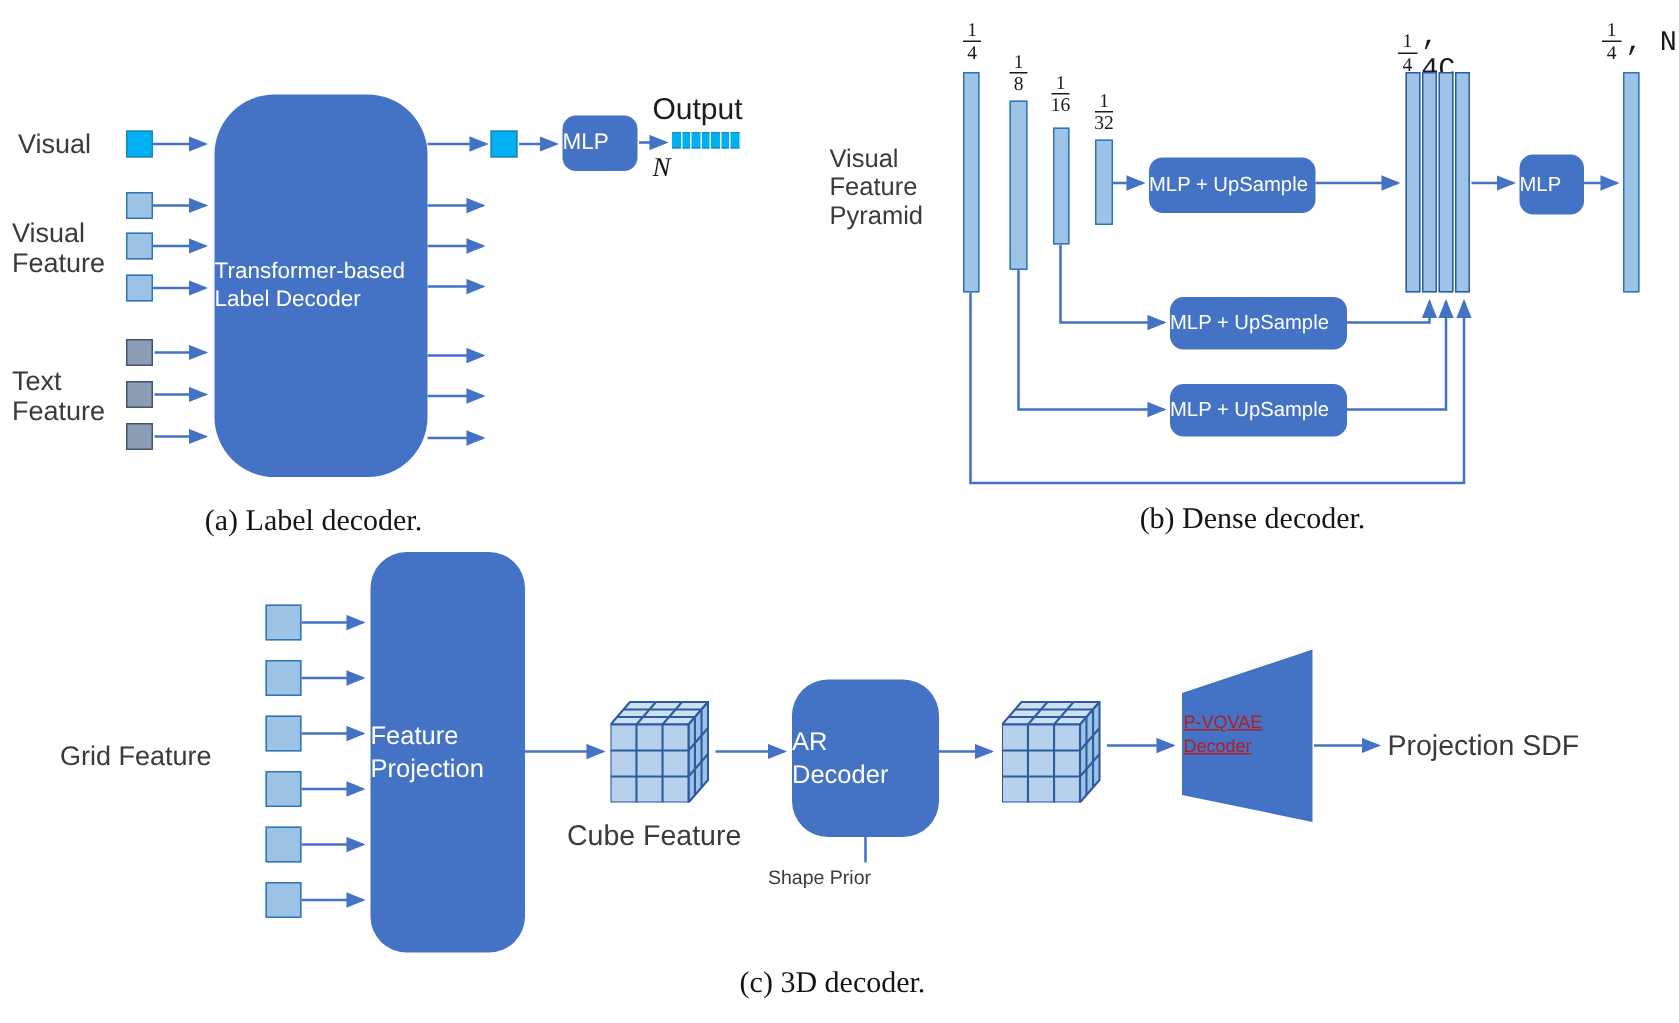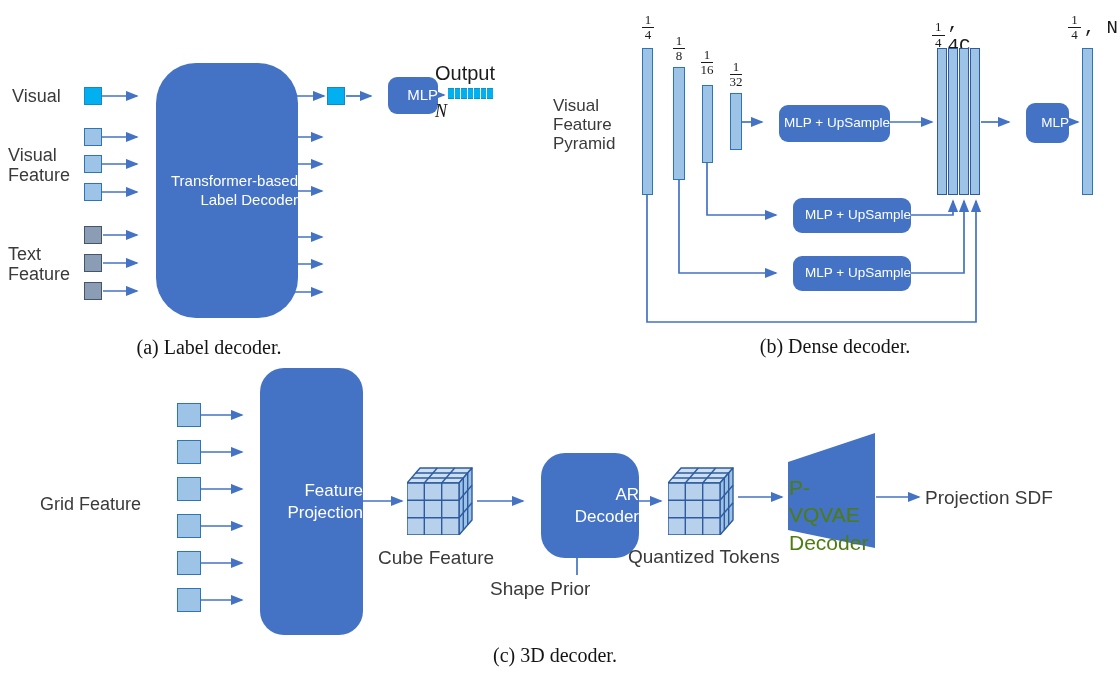--- a/index.html
+++ b/index.html
@@ -3,21 +3,21 @@
 <meta charset="utf-8">
 <style>
   html,body{margin:0;padding:0;background:#ffffff;}
   #fig{position:relative;width:1119px;height:682px;background:#ffffff;overflow:hidden;
        font-family:"Liberation Sans",sans-serif;color:#3a3a3a;}
   .abs{position:absolute;}
   svg.layer{position:absolute;left:0;top:0;width:1119px;height:682px;pointer-events:none;}
 
   
   .blk{position:absolute;background:#4472c4;color:#ffffff;display:flex;flex-direction:column;
-       align-items:flex-end;justify-content:center;text-align:center;line-height:1.25;margin-left:13px;}
+       align-items:flex-start;justify-content:center;text-align:center;line-height:1.25;}
   .blk.big{border-radius:40px;}
   .blk.med{border-radius:24px;}
   .blk.sm{border-radius:9px;}
 
   
   .sq{position:absolute;box-sizing:border-box;border:1.6px solid #2e75b6;background:#9dc3e6;}
   .sq.cyan{background:#00b0f0;border-color:#1b86c3;}
   .sq.gray{background:#8b9db5;border-color:#44546a;}
 
   
@@ -252,47 +252,46 @@
       <line x1="56.3" y1="12" x2="56.3" y2="64"></line>
         <line x1="60.7" y1="7" x2="60.7" y2="59"></line>
     </g>
   </svg>
   <div class="lbl" style="left:378px;top:547px;width:130px;font-size:19px;">Cube Feature</div>
 
   <div class="blk med" style="left:528px;top:453px;width:98px;height:105px;font-size:17px;">
     <div>AR</div>
     <div>Decoder</div>
   </div>
-  <div class="lbl" style="left:490px;top:578px;width:120px;font-size:19px;">Shape Prior</div>
+  <div class="lbl" style="left:512px;top:578px;width:120px;font-size:13px;">Shape Prior</div>
 
   <svg class="abs" style="left:668px;top:466px;" width="66" height="69" viewBox="0 0 66 69">
     <g stroke="#2e5b9f" stroke-width="1.4" stroke-linejoin="round">
       <polygon points="0,17 13,2 65,2 52,17" fill="#cde0f2"></polygon>
       <polygon points="52,17 65,2 65,54 52,69" fill="#9cc2e5"></polygon>
       <rect x="0" y="17" width="52" height="52" fill="#b7d0eb"></rect>
       <line x1="17.3" y1="17" x2="17.3" y2="69"></line>
         <line x1="34.7" y1="17" x2="34.7" y2="69"></line>
       <line x1="0" y1="34.3" x2="52" y2="34.3"></line>
         <line x1="0" y1="51.7" x2="52" y2="51.7"></line>
       <line x1="17.3" y1="17" x2="30.3" y2="2"></line>
         <line x1="34.7" y1="17" x2="47.7" y2="2"></line>
       <line x1="4.3" y1="12" x2="56.3" y2="12"></line>
         <line x1="8.7" y1="7" x2="60.7" y2="7"></line>
       <line x1="52" y1="34.3" x2="65" y2="19.3"></line>
         <line x1="52" y1="51.7" x2="65" y2="36.7"></line>
       <line x1="56.3" y1="12" x2="56.3" y2="64"></line>
         <line x1="60.7" y1="7" x2="60.7" y2="59"></line>
     </g>
   </svg>
-  <div class="lbl" style="left:628px;top:546px;width:165px;font-size:19px;">Quantized Tokens</div>
 
   <svg class="abs" style="left:788px;top:433px;" width="88" height="116" viewBox="0 0 88 116">
     <polygon points="0,29 87,0 87,115 0,97" fill="#4472c4"></polygon>
   </svg>
-  <div class="lbl" style="left:789px;top:474px;width:86px;font-size:21px;color:#4d7c0f;line-height:1.3;">
+  <div class="lbl" style="left:789px;top:474px;width:86px;font-size:12px;color:#b91c1c;line-height:1.3;text-decoration:underline;">
     <div>P-VQVAE</div>
     <div>Decoder</div>
   </div>
 
   <div class="lbl" style="left:925px;top:487px;width:140px;font-size:19px;text-align:left;">Projection SDF</div>
 
   <div class="caption" style="left:455px;top:644px;width:200px;">(c) 3D decoder.</div>
 
 </div>
 

